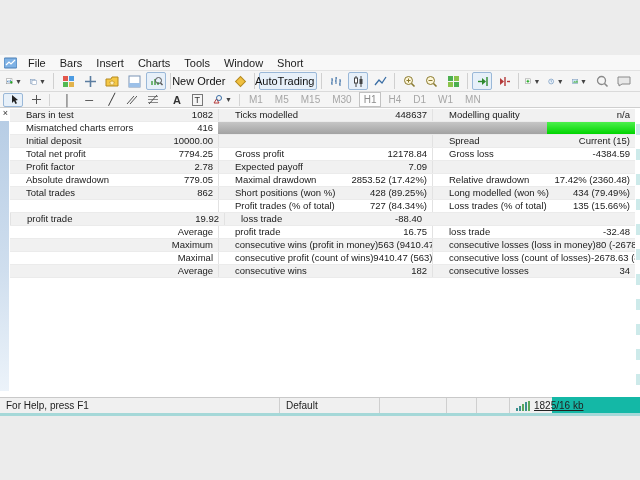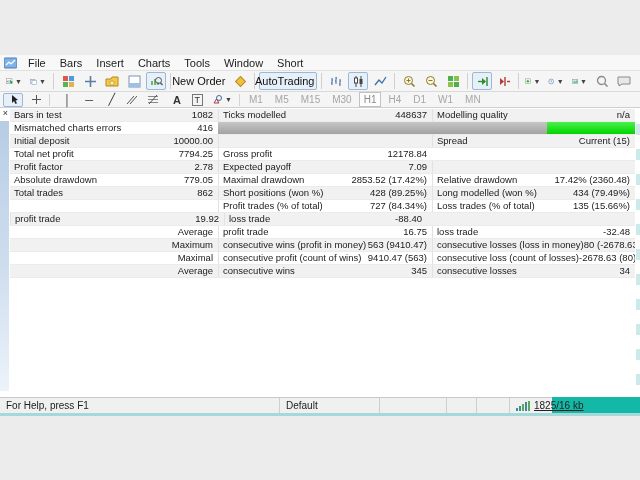--- a/index.html
+++ b/index.html
@@ -41,21 +41,21 @@
   .panel-close { position:absolute; left:1px; top:1px; width:9px; height:10px;
                  font-size:9px; line-height:9px; text-align:center; color:#333; cursor:default; }
   .left-band { position:absolute; left:0; top:13px; width:9px; height:270px;
                background:linear-gradient(180deg,#b7cde5 0%,#cfdeee 55%,#ecf3fa 100%); }
   .right-strip { position:absolute; right:0; top:2px; width:4px; height:284px;
                  background:repeating-linear-gradient(180deg,#ffffff 0 14px,#cdeaea 14px 25px); }
   .report { position:absolute; left:10px; top:1px; width:625px; font-size:9.5px; }
   .trow { display:flex; height:13px; line-height:12px; border-bottom:1px solid #ebebeb; }
   .trow.odd  { background:#f1f1f1; }
   .trow.even { background:#ffffff; }
-  .pair { display:flex; justify-content:space-between; overflow:hidden; }
+  .pair { display:flex; justify-content:space-between; overflow:hidden;padding-left:12px; }
   .p1 { width:208px; }
   .p2 { width:214px; border-left:1px solid #e2e2e2; }
   .p3 { width:203px; border-left:1px solid #e2e2e2; }
   .lbl { padding-left:4px; white-space:nowrap; }
   .val { padding-right:5px; white-space:nowrap; }
   .pbar { flex:1; position:relative; background:linear-gradient(180deg,#c6c6c6,#a2a2a2); }
   .pfill { position:absolute; top:0; bottom:0; right:0; background:linear-gradient(180deg,#4cf04c,#00d400); }
 
   
   .scell { display:flex; align-items:center; padding:0 6px; border-right:1px solid #cfcfcf; color:#222; white-space:nowrap; }
@@ -357,20 +357,24 @@
         </div>
         <div class="trow even">
           <div class="pair p1">
             <span class="lbl">Total net profit</span>
             <span class="val">7794.25</span>
           </div>
           <div class="pair p2">
             <span class="lbl">Gross profit</span>
             <span class="val">12178.84</span>
           </div>
+          <div class="pair p3">
+            <span class="lbl">Gross loss</span>
+            <span class="val">-4384.59</span>
+          </div>
         </div>
         <div class="trow odd">
           <div class="pair p1">
             <span class="lbl">Profit factor</span>
             <span class="val">2.78</span>
           </div>
           <div class="pair p2">
             <span class="lbl">Expected payoff</span>
             <span class="val">7.09</span>
           </div>
@@ -473,21 +477,21 @@
             <span class="val">-2678.63 (80)</span>
           </div>
         </div>
         <div class="trow odd">
           <div class="pair p1">
             <span class="lbl"></span>
             <span class="val">Average</span>
           </div>
           <div class="pair p2">
             <span class="lbl">consecutive wins</span>
-            <span class="val">345</span>
+            <span class="val">182</span>
           </div>
           <div class="pair p3">
             <span class="lbl">consecutive losses</span>
             <span class="val">34</span>
           </div>
         </div>
       </div>
     <div class="right-strip"></div>
   </div>
 

